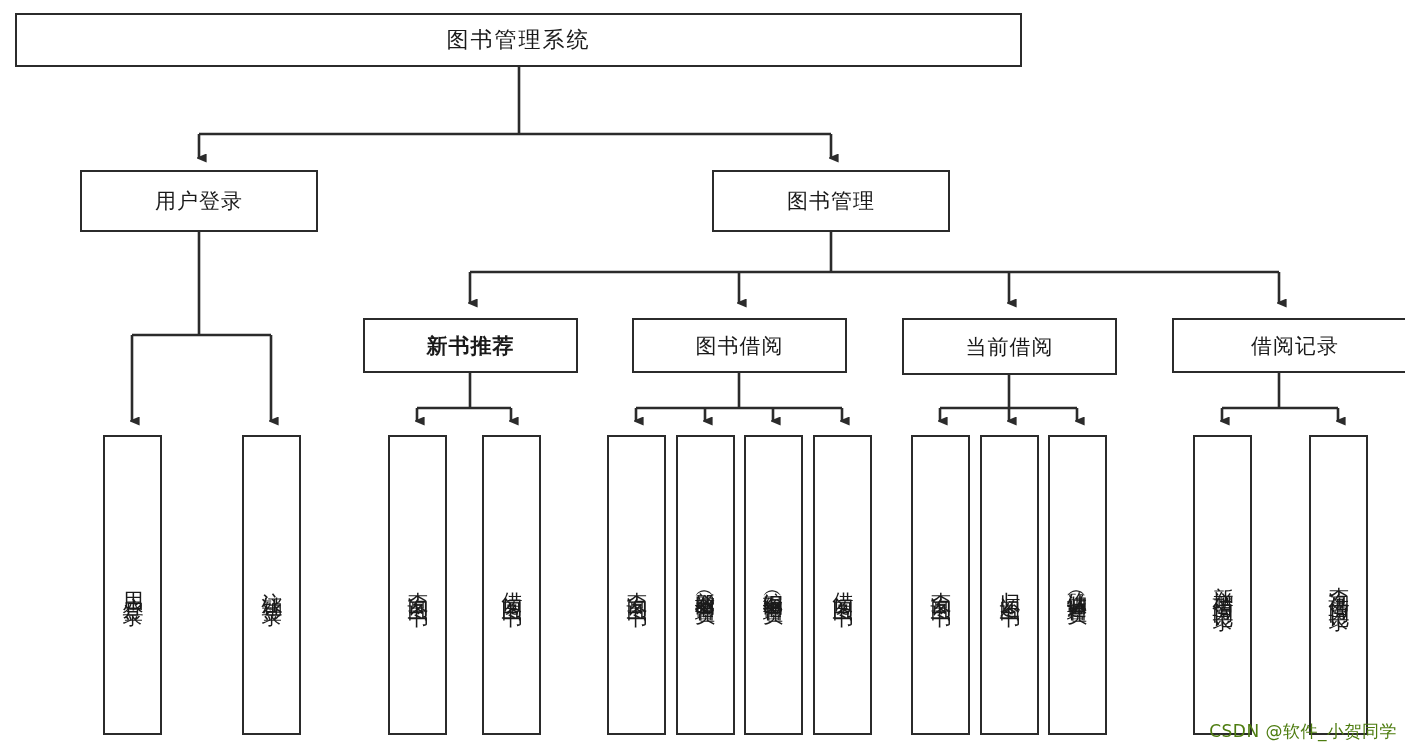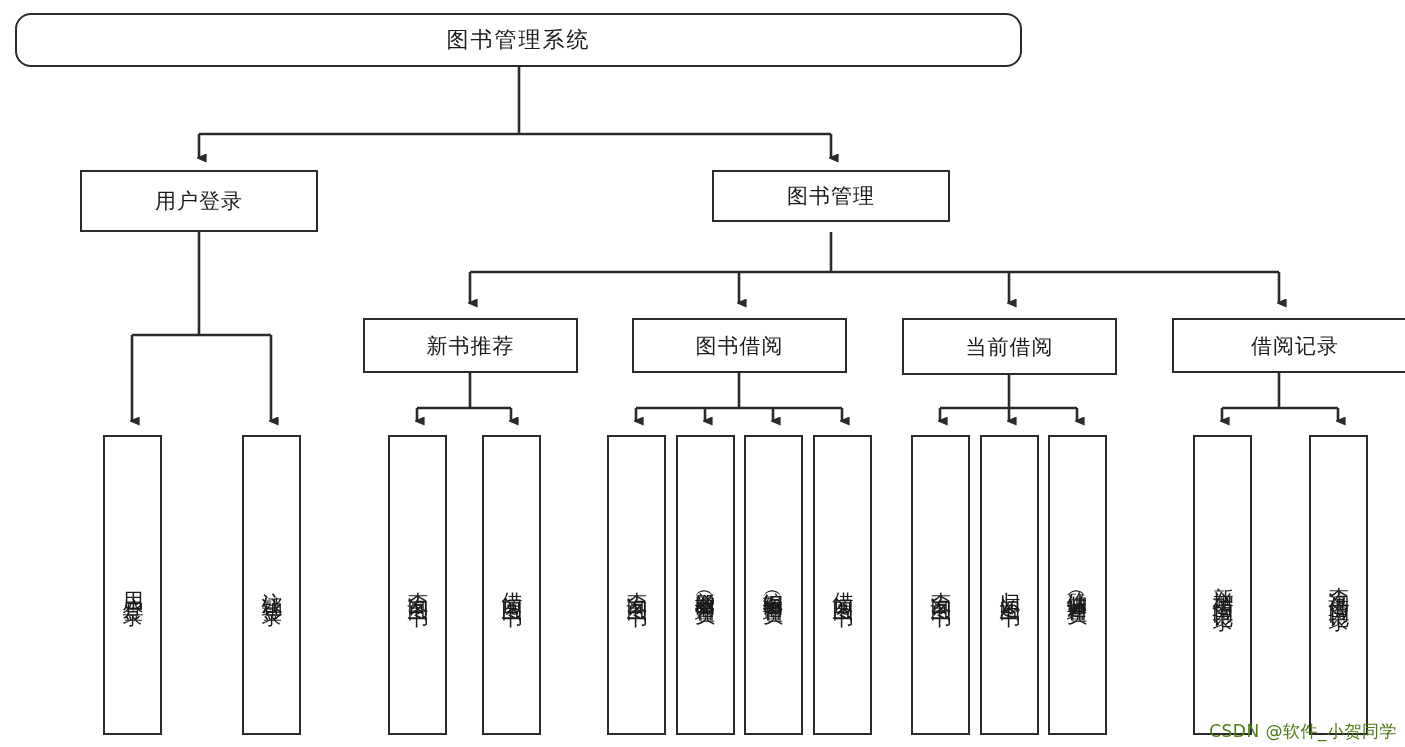--- a/index.html
+++ b/index.html
@@ -2,21 +2,21 @@
 <html><head>
 <meta charset="utf-8">
 <style>
   html,body{margin:0;padding:0;background:#ffffff;}
   body{width:1405px;height:747px;font-family:"DejaVu Sans","Liberation Sans",sans-serif;overflow:hidden;}
   #stage{position:relative;width:1405px;height:747px;background:#fff;}
   svg#wires{position:absolute;left:0;top:0;width:1405px;height:747px;}
   .node{position:absolute;box-sizing:border-box;background:#ffffff;border:2px solid #2b2b2b;
         display:flex;align-items:center;justify-content:center;color:#1a1a1a;}
   .node.h{font-size:21px;letter-spacing:1px;}
-  .node.root{font-size:22px;letter-spacing:2px;border-radius:16px;}
+  .node.root{font-size:22px;letter-spacing:2px;}
   .node.v{writing-mode:vertical-rl;text-orientation:upright;font-size:21px;letter-spacing:5px;
           line-height:1;padding:4px 0;}
   .node.vtight{letter-spacing:2px;font-size:20px;}
   .watermark{position:absolute;right:8px;bottom:4px;font-size:17px;color:#4d7c0f;
              letter-spacing:0.5px;white-space:nowrap;}
 </style>
 </head>
 <body>
 
 <div id="stage">
@@ -67,23 +67,23 @@
       <path d="M1279,373 L1279,408"></path>
       <path d="M1222,408 L1338,408"></path>
       <path d="M1222,408 L1222,421" marker-end="url(#arrow)"></path>
       <path d="M1338,408 L1338,421" marker-end="url(#arrow)"></path>
     </g>
   </svg>
 
   <div class="node root" style="left:15px;top:13px;width:1007px;height:54px;">图书管理系统</div>
 
   <div class="node h" style="left:80px;top:170px;width:238px;height:62px;">用户登录</div>
-  <div class="node h" style="left:712px;top:170px;width:238px;height:52px;">图书管理</div>
+  <div class="node h" style="left:712px;top:170px;width:238px;height:62px;">图书管理</div>
 
-  <div class="node h" style="left:363px;top:318px;width:215px;height:55px;">新书推荐</div>
+  <div class="node h" style="left:363px;top:318px;width:215px;height:55px;font-weight:bold;">新书推荐</div>
   <div class="node h" style="left:632px;top:318px;width:215px;height:55px;text-align:center;">图书借阅</div>
   <div class="node h" style="left:902px;top:318px;width:215px;height:57px;">当前借阅</div>
   <div class="node h" style="left:1172px;top:318px;width:246px;height:55px;">借阅记录</div>
 
   <div class="node v" style="left:103px;top:435px;width:59px;height:300px;">用户登录</div>
   <div class="node v" style="left:242px;top:435px;width:59px;height:300px;">注销登录</div>
 
   <div class="node v" style="left:388px;top:435px;width:59px;height:300px;">查询图书</div>
   <div class="node v" style="left:482px;top:435px;width:59px;height:300px;">借阅图书</div>
 

